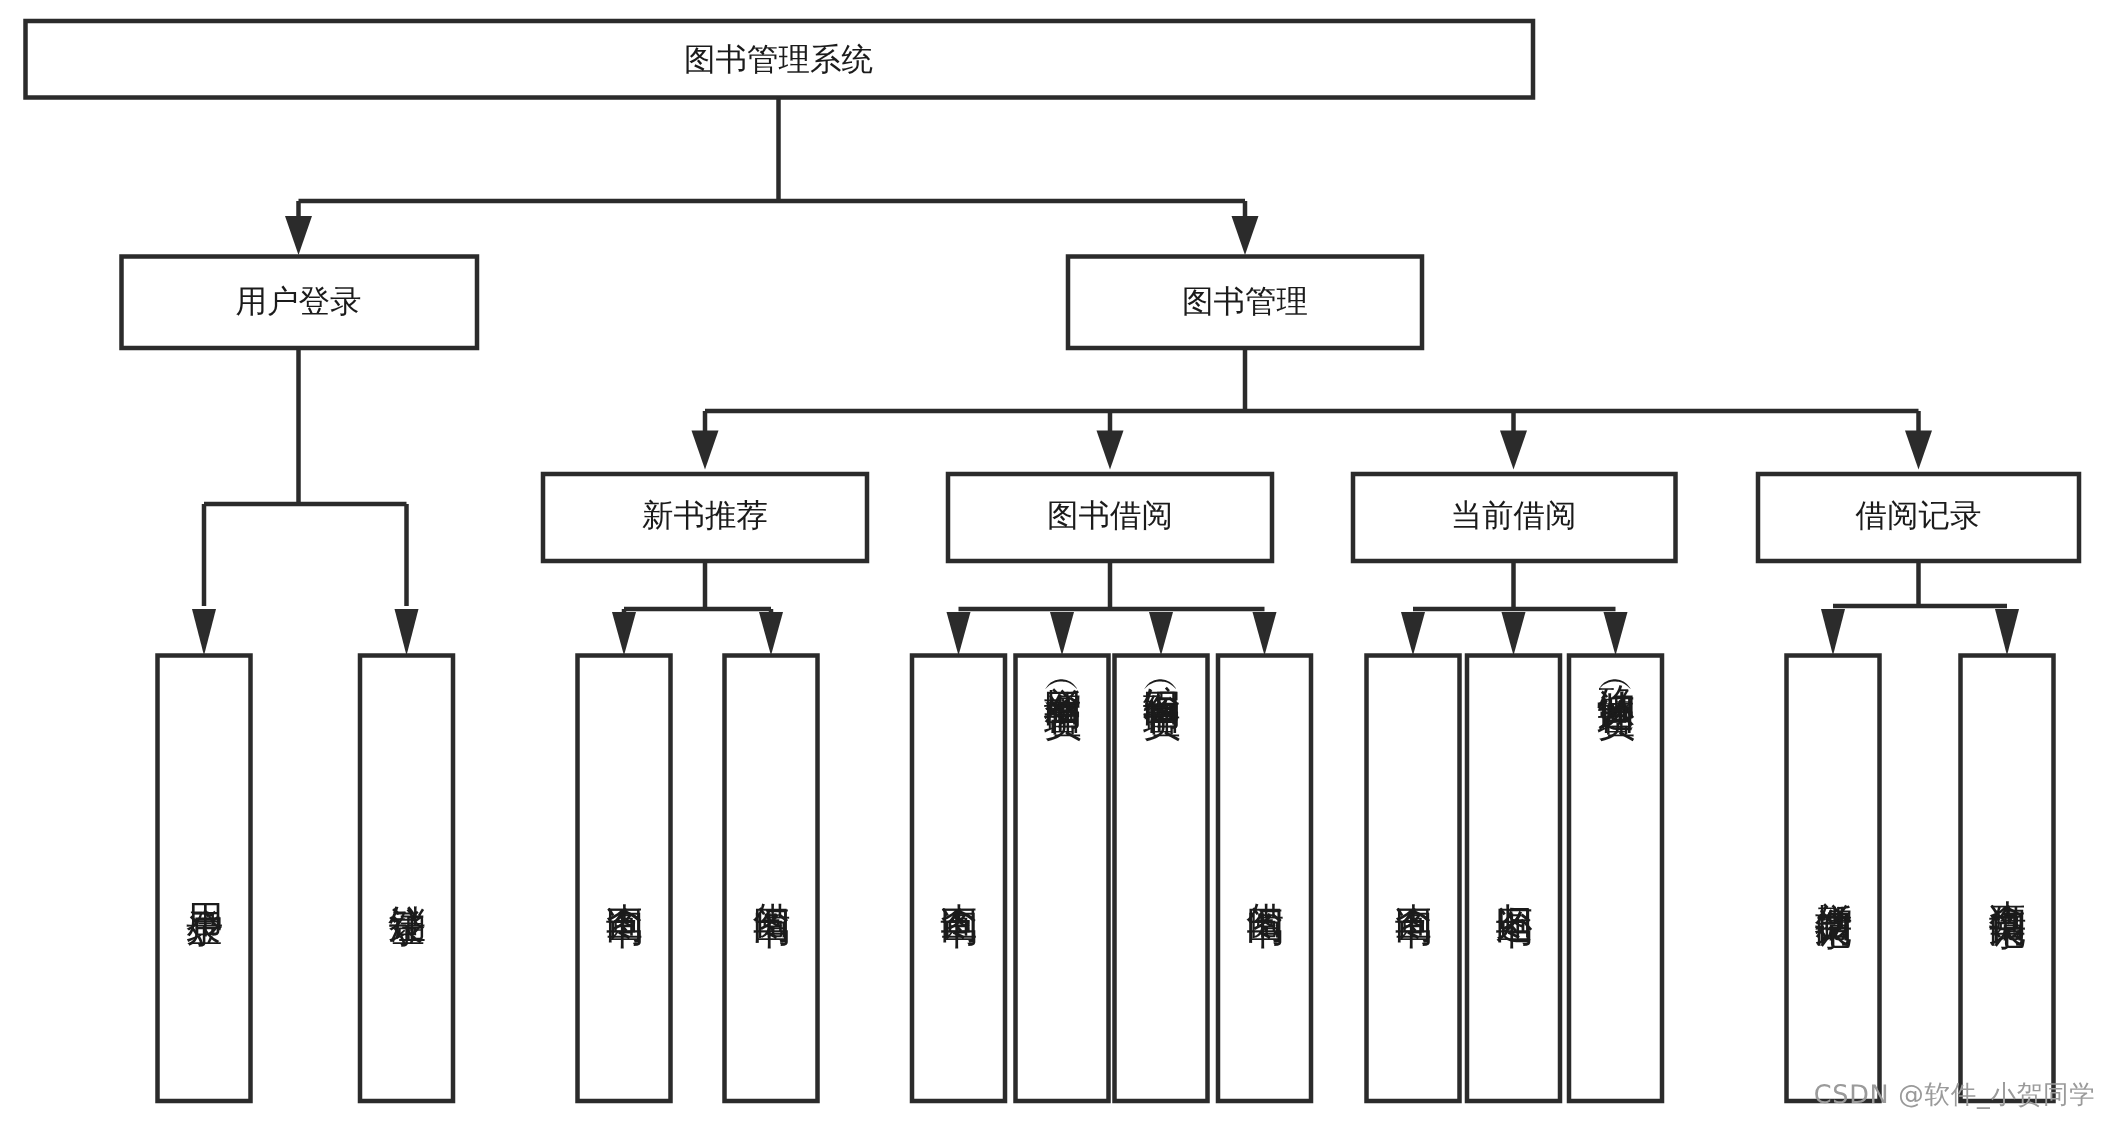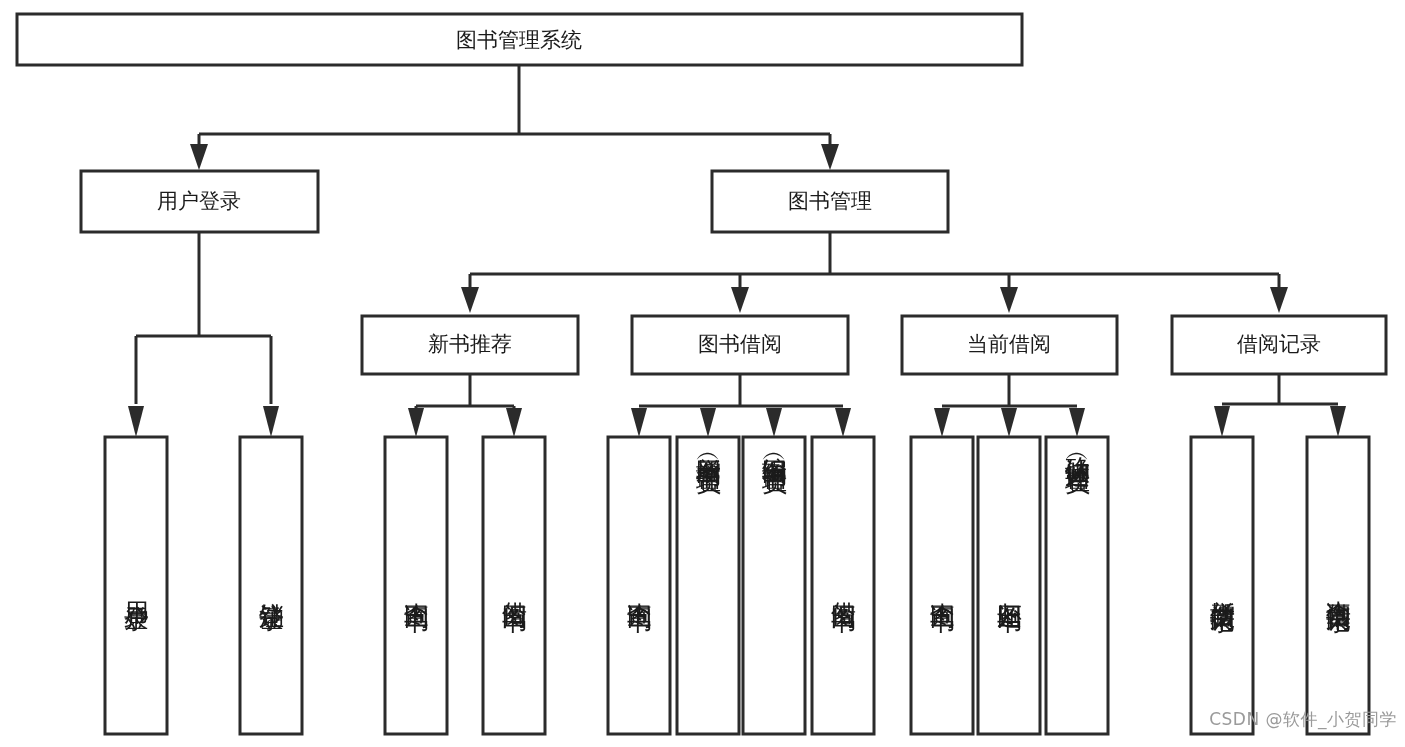--- a/index.html
+++ b/index.html
@@ -67,21 +67,21 @@
     font-size: 25px;
     line-height: 1.12;
     letter-spacing: 2px;
     color: #1b1b1b;
     white-space: nowrap;
     text-align: left;
   }
   .watermark {
     position: absolute;
     right: 8px;
-    bottom: 16px;
+    bottom: 6px;
     font-family: "DejaVu Sans", "Liberation Sans", sans-serif;
     font-size: 17px;
     color: #9a9a9a;
     letter-spacing: 0.5px;
     white-space: nowrap;
   }
 </style>
 </head>
 <body>
 

